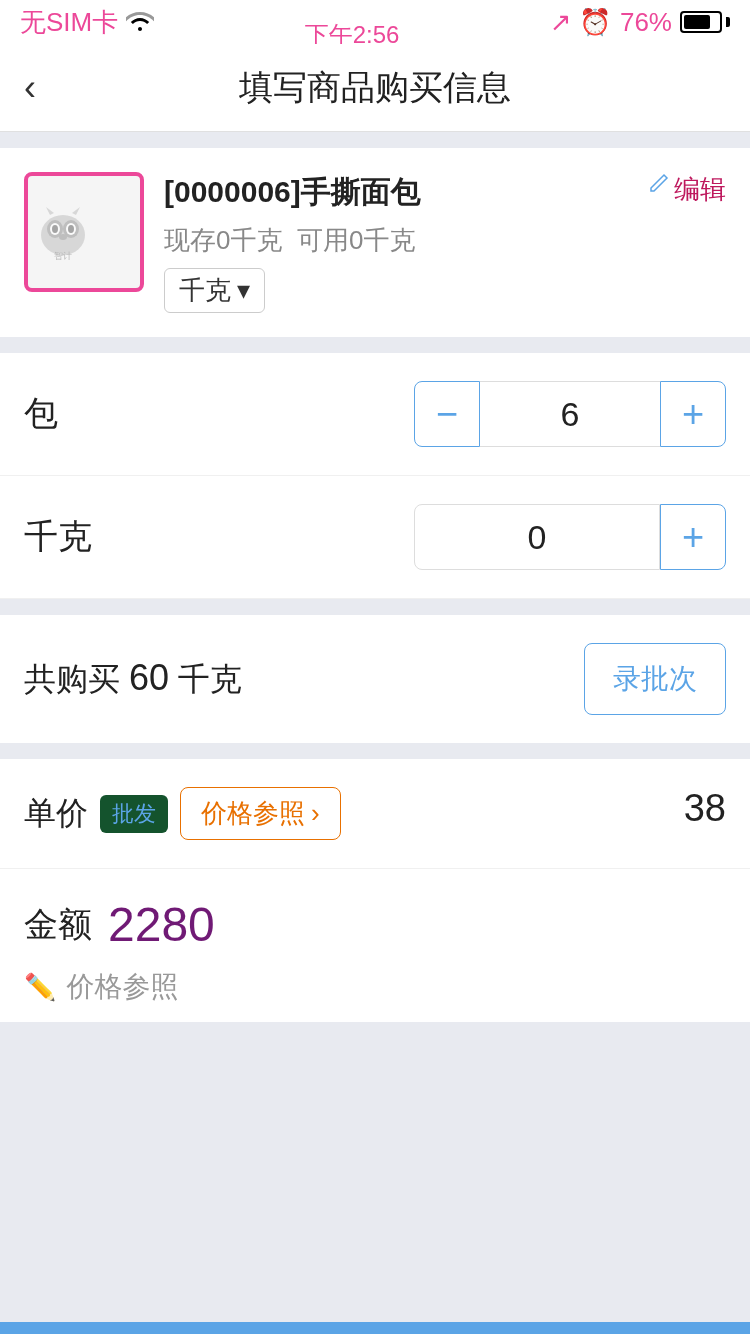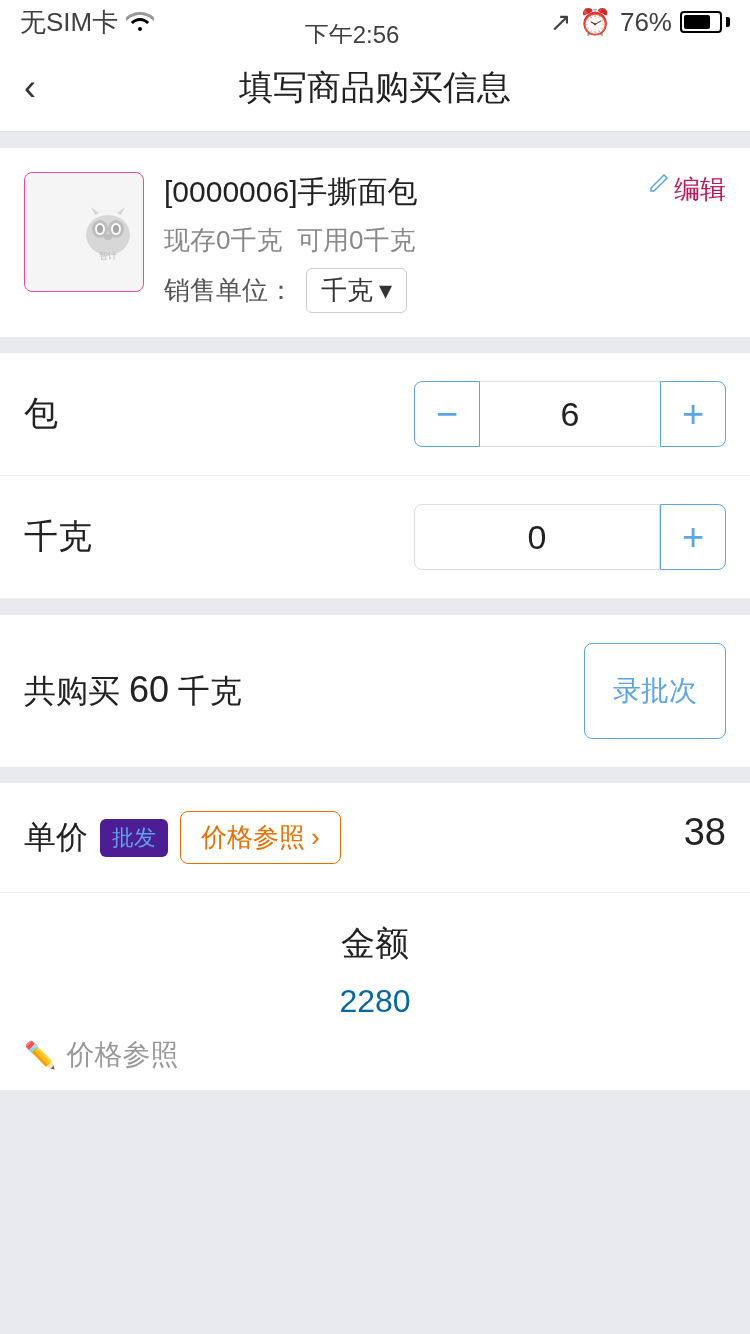--- a/index.html
+++ b/index.html
@@ -16,21 +16,21 @@
     
     .status-bar {
       width: 100%;
       height: 44px;
       background: #fff;
       display: flex;
       align-items: center;
       justify-content: space-between;
       padding: 0 20px;
       font-size: 28px;
-      color: #404040;
+      color: #ec4899;
     }
     .status-left {
       display: flex;
       align-items: center;
       gap: 8px;
       font-size: 26px;
     }
     .status-center {
       font-size: 24px;
       font-weight: 500;
@@ -110,44 +110,44 @@
       align-items: flex-start;
       gap: 20px;
     }
     .product-image {
       width: 120px;
       height: 120px;
       background: #f5f5f5;
       border-radius: 8px;
       display: flex;
       align-items: center;
-      justify-content: flex-end;
+      justify-content: flex-start;
       flex-shrink: 0;
-      border: 1px solid #ec4899;
+      border: 4px solid #ec4899;
     }
     .product-image svg {
       width: 70px;
       height: 70px;
       opacity: 0.5;
     }
     .product-info {
       flex: 1;
       display: flex;
       flex-direction: column;
       gap: 10px;
     }
     .product-name-row {
       display: flex;
       justify-content: space-between;
       align-items: flex-start;
     }
     .product-name {
       font-size: 30px;
       color: #222;
-      font-weight: 400;
+      font-weight: 700;
     }
     .edit-btn {
       display: flex;
       align-items: flex-start;
       gap: 4px;
       color: #be185d;
       font-size: 26px;
       cursor: pointer;
     }
     .product-stock {
@@ -253,21 +253,21 @@
       align-items: center;
       justify-content: space-between;
     }
     .total-label {
       font-size: 32px;
       color: #222;
     }
     .batch-btn {
       border: 1px solid #5ba4e6;
       border-radius: 8px;
-      padding: 28px 28px;
+      padding: 16px 28px;
       font-size: 28px;
       color: #5ba4e6;
       background: #fff;
       cursor: pointer;
       margin-left: 45px;
     }
 
     
     .price-section {
       background: #fff;
@@ -280,21 +280,21 @@
     .price-label-row {
       display: flex;
       align-items: center;
       gap: 12px;
     }
     .price-label {
       font-size: 32px;
       color: #222;
     }
     .price-tag {
-      background: #4c1d95;
+      background: #14532d;
       color: #5ba4e6;
       font-size: 22px;
       padding: 4px 12px;
       border-radius: 6px;
     }
     .price-ref-btn {
       border: 1px solid #e87000;
       border-radius: 8px;
       padding: 8px 20px;
       font-size: 26px;
@@ -314,29 +314,28 @@
     .amount-section {
       background: #fff;
       padding: 28px 24px 16px;
       border-top: 1px solid #f0f0f0;
     }
     .amount-row {
       display: flex;
       align-items: center;
       gap: 16px;
       margin-bottom: 16px;
-      flex-direction: column;
     }
     .amount-label {
       font-size: 34px;
       color: #222;
     }
     .amount-value {
-      font-size: 32px;
-      color: #0369a1;
+      font-size: 48px;
+      color: #701a75;
       font-weight: 500;
     }
     .remark-row {
       display: flex;
       align-items: center;
       gap: 10px;
       color: #999;
       font-size: 28px;
       cursor: pointer;
     }
@@ -428,21 +427,20 @@
         <svg width="22" height="22" viewBox="0 0 22 22" fill="none">
             <path d="M3 16L16 3l3 3L6 19H3v-3z" stroke="#5ba4e6" stroke-width="1.5" fill="none"></path>
           </svg>
         <span>编辑</span>
       </span>
     </div>
     <div class="product-stock">
       <span>现存0千克</span>&nbsp;&nbsp;<span>可用0千克</span>
     </div>
     <div class="product-unit-row">
-      <span>销售单位：</span>
       <div class="unit-select">
         <span>千克</span>
         <span>▾</span>
       </div>
     </div>
   </div>
 </div>
 
 <div class="divider"></div>
 

